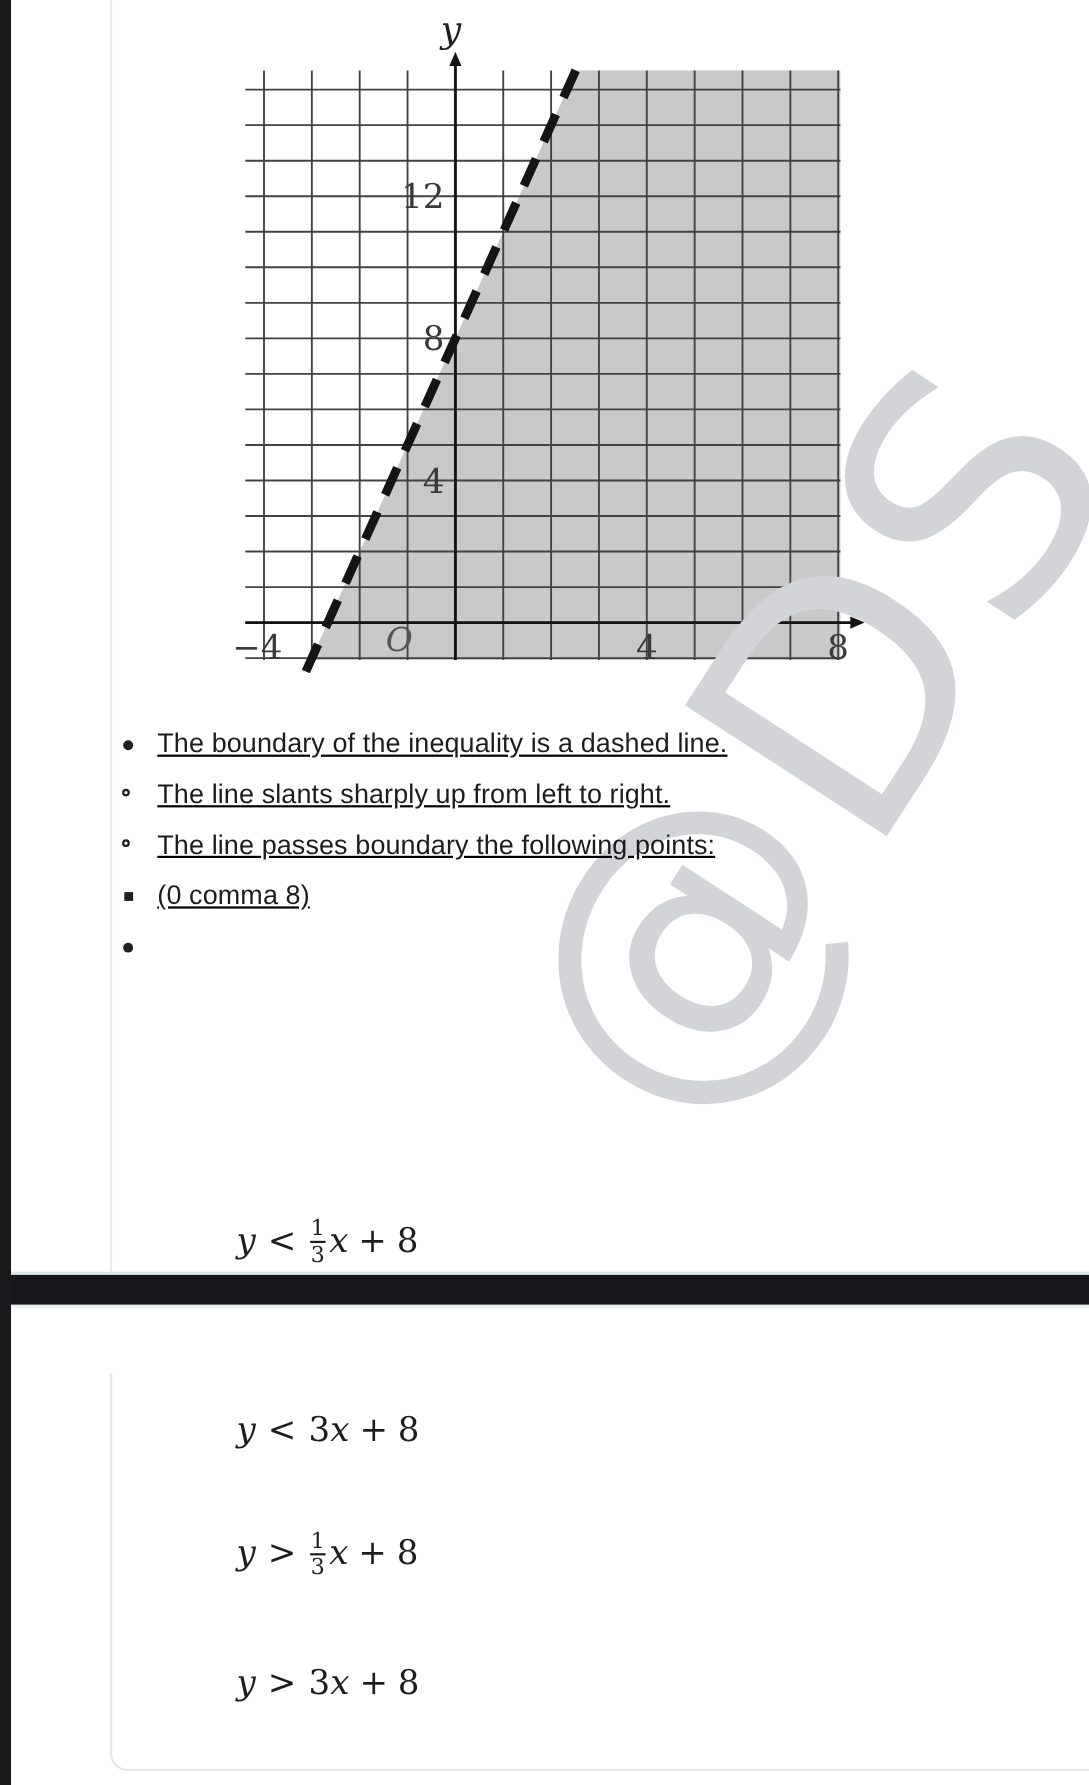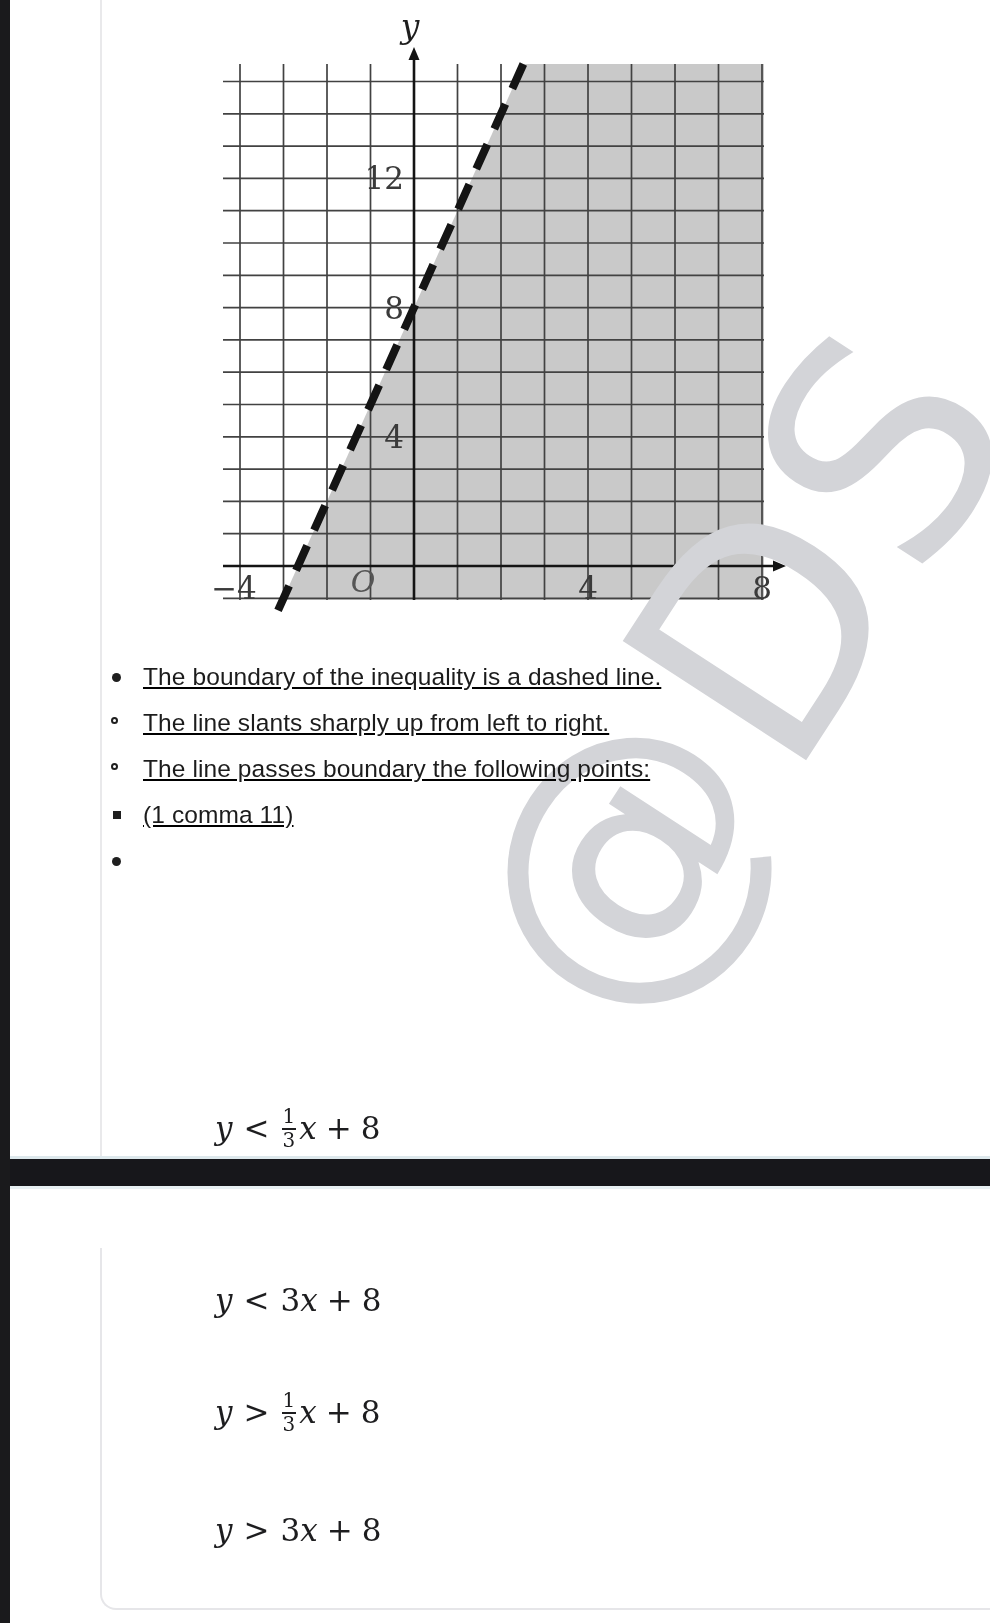--- a/index.html
+++ b/index.html
@@ -130,21 +130,21 @@
       <div class="bullet-row">
         <div class="bullet-marker-box">
           <span class="bm bm-circle"></span>
         </div>
         <div class="bullet-text">The line passes boundary the following points:</div>
       </div>
       <div class="bullet-row">
         <div class="bullet-marker-box">
           <span class="bm bm-square"></span>
         </div>
-        <div class="bullet-text">(1 comma 11)</div>
+        <div class="bullet-text">(0 comma 8)</div>
       </div>
       <div class="bullet-row multi">
         <div class="bullet-marker-box">
           <span class="bm bm-disc"></span>
         </div>
       </div>
     </div>
 
   <div id="options-host">
       <div class="option" style="top: 1100px;">

